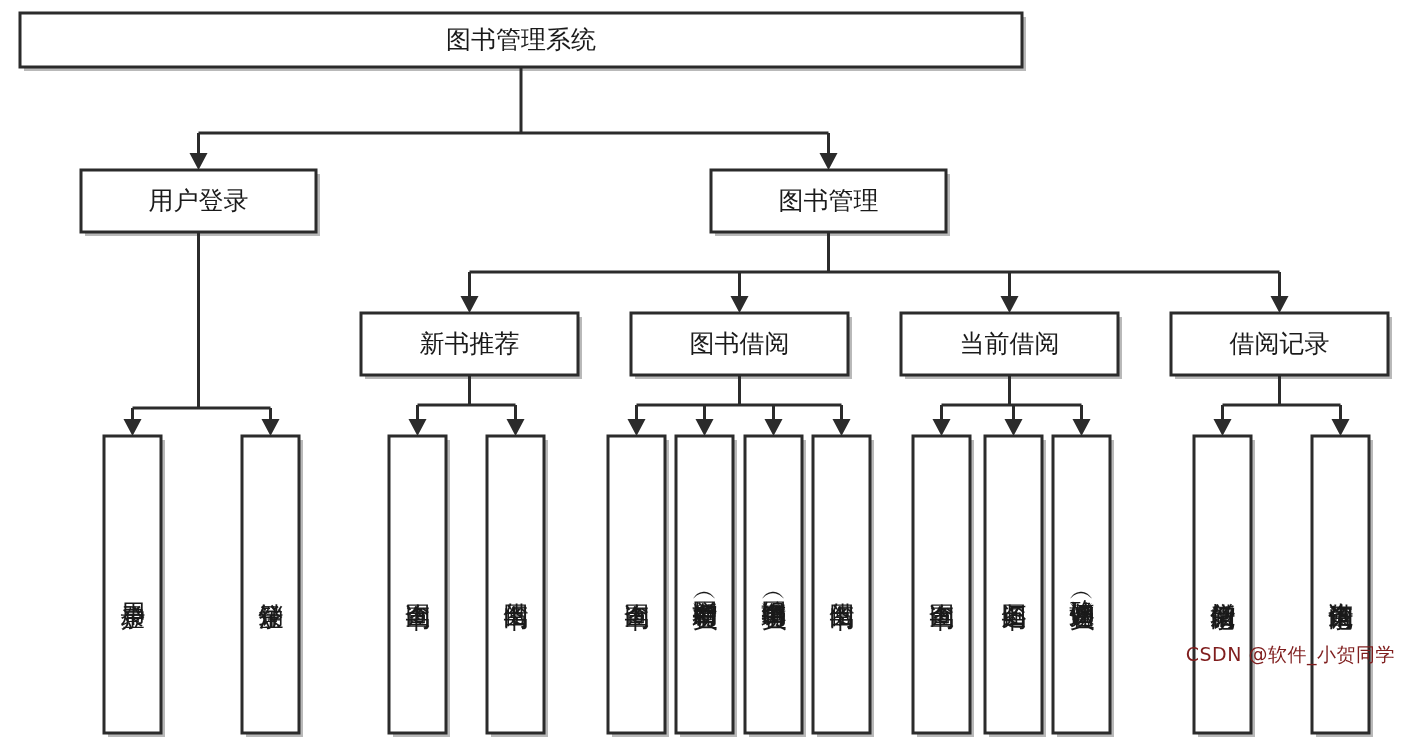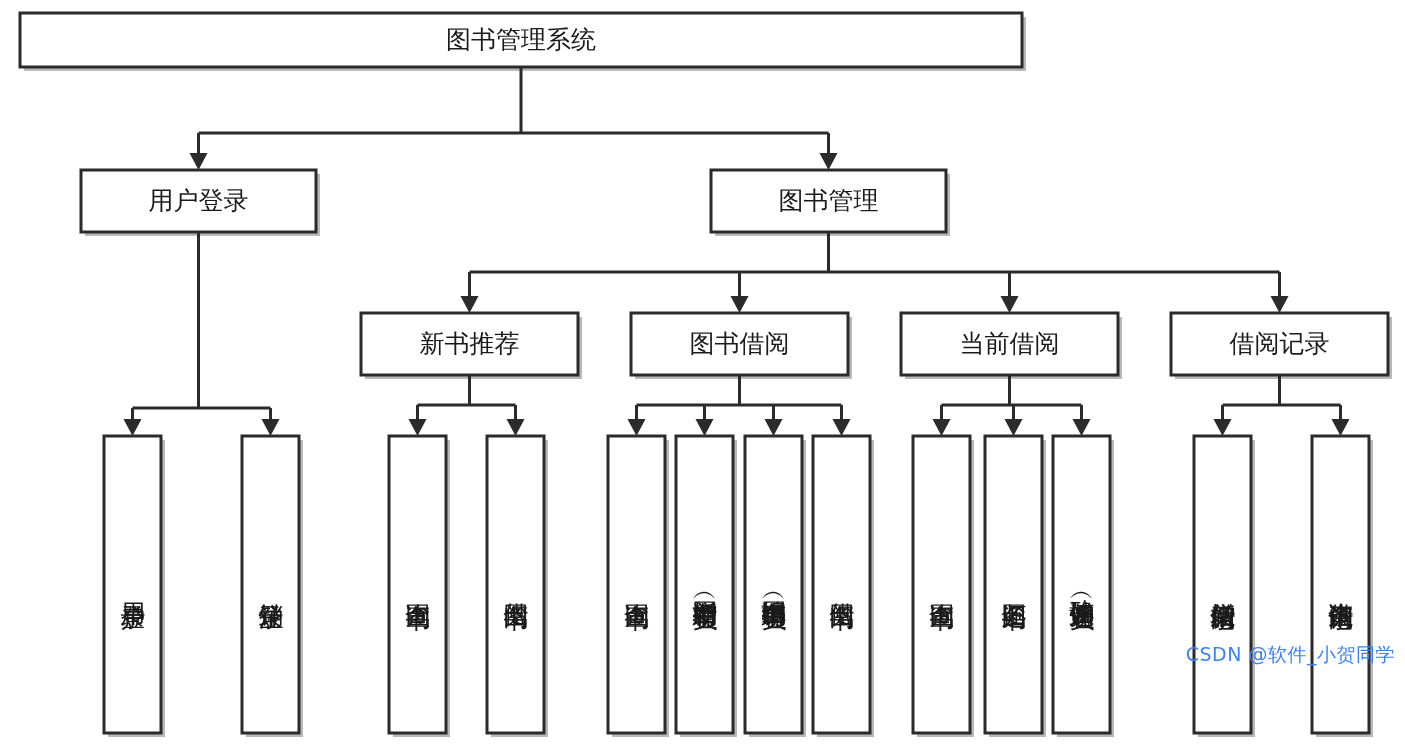--- a/index.html
+++ b/index.html
@@ -35,21 +35,21 @@
     color:#1a1a1a;
     white-space:nowrap;
     pointer-events:none;
   }
   .watermark{
     position:absolute;
     right:10px;
     bottom:6px;
     font-family:"DejaVu Sans","Liberation Sans",sans-serif;
     font-size:19px;
-    color:#3b82f6;
+    color:#7f1d1d;
     letter-spacing:0.5px;
     white-space:nowrap;
   }
 </style>
 </head>
 <body>
 
 <div id="diagram-root">
 
   <svg id="flowchart" viewBox="0 0 1405 747">

